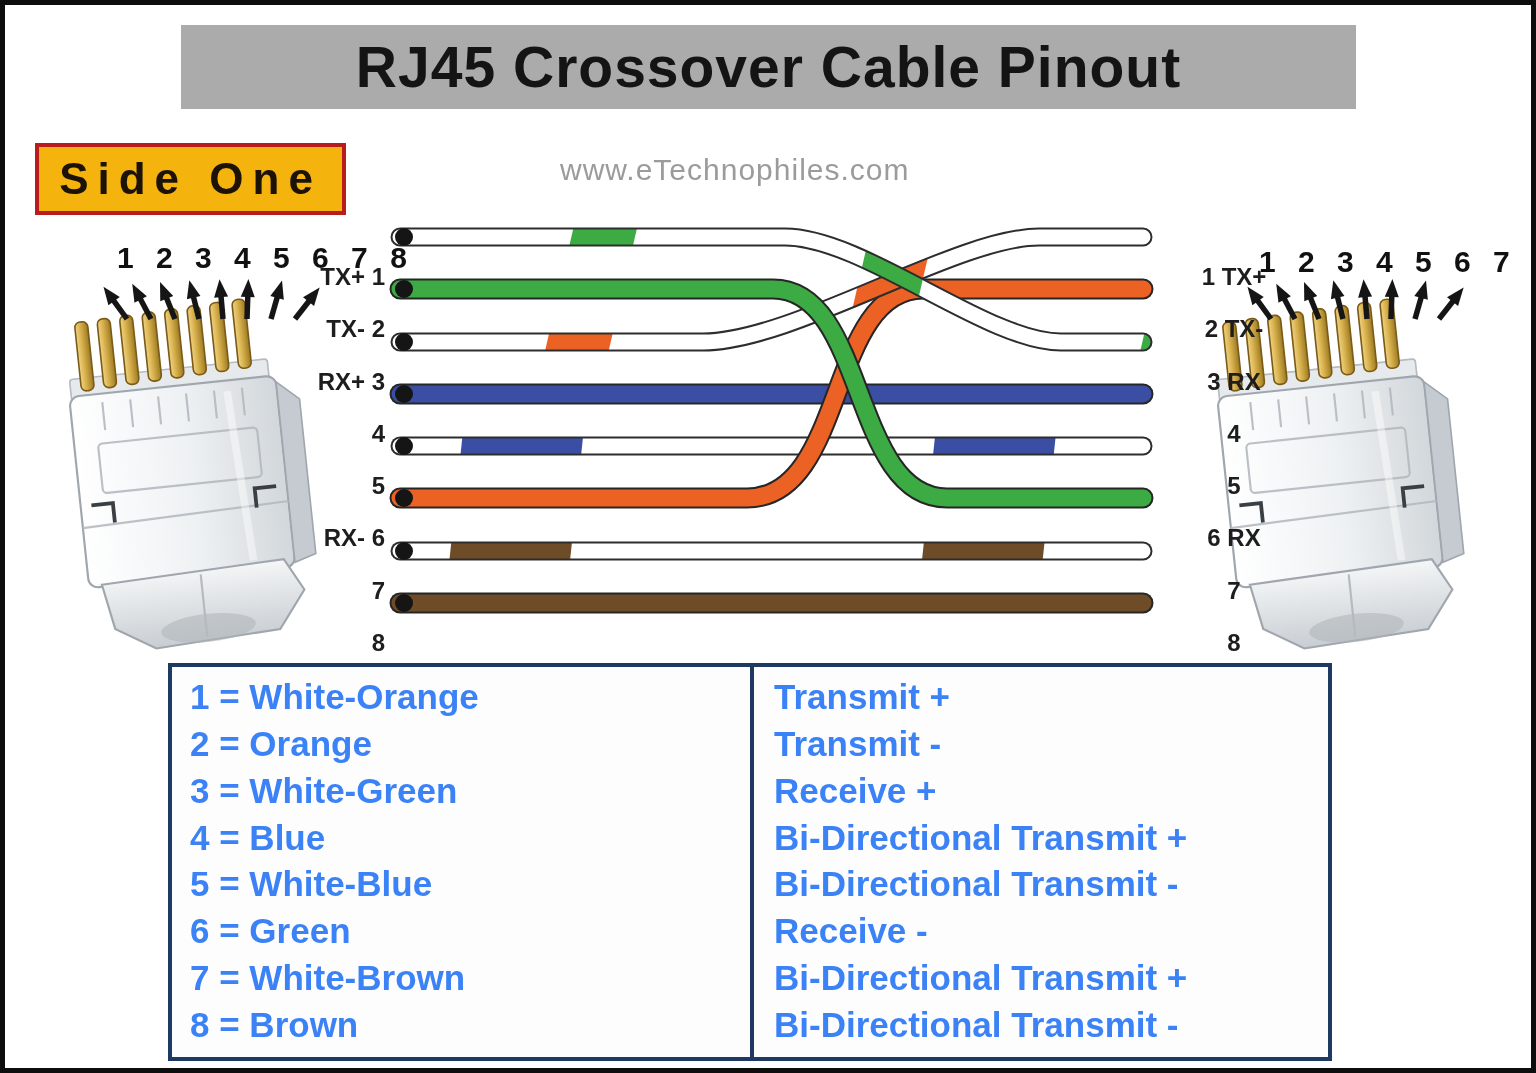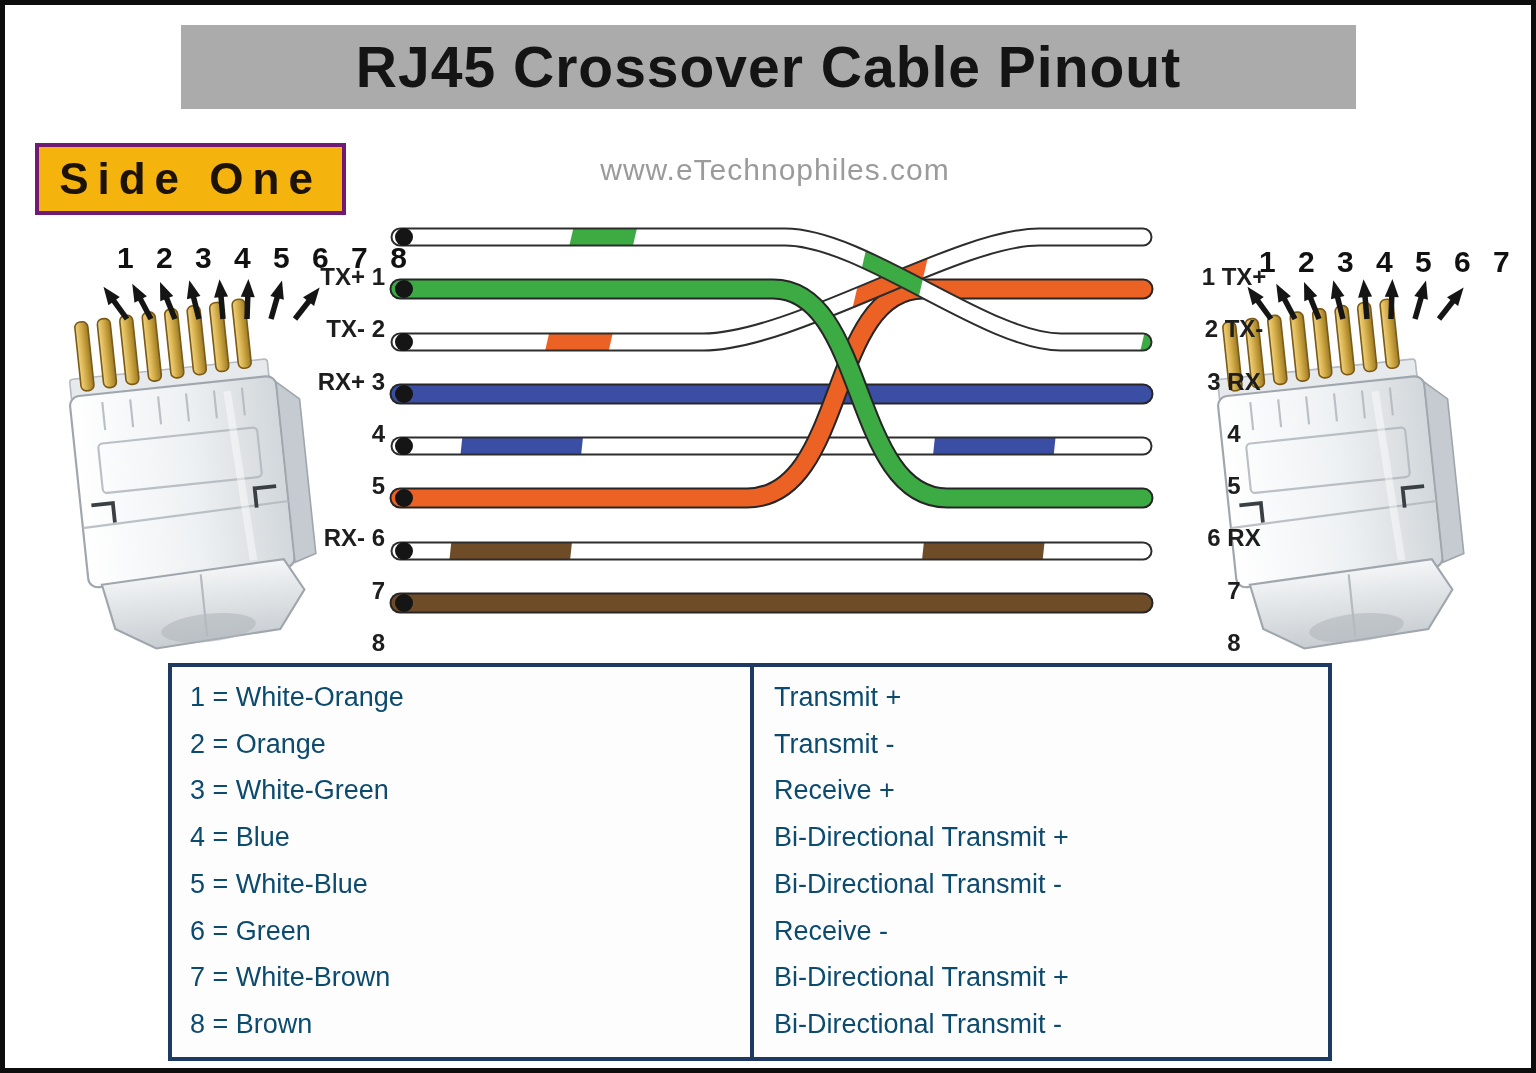--- a/index.html
+++ b/index.html
@@ -10,25 +10,25 @@
   }
   .abs{position:absolute;}
   .title-bar{
     left:176px;top:20px;width:1175px;height:84px;background:#ababab;
     display:flex;align-items:center;justify-content:center;
   }
   .title-bar h1{
     margin:0;font-size:57px;font-weight:bold;color:#141414;letter-spacing:1px;
   }
   .watermark{
-    left:555px;top:148px;width:430px;text-align:center;
+    left:555px;top:148px;width:430px;text-align:left;
     font-size:30px;color:#9b9b9b;letter-spacing:1px;
   }
   .side-label{
-    background:#f4b30d;border:4px solid #701a75;box-sizing:border-box;
+    background:#f4b30d;border:4px solid #b91c1c;box-sizing:border-box;
     display:flex;align-items:center;justify-content:center;
     font-weight:bold;color:#1c1206;
   }
   .side-one{left:30px;top:138px;width:311px;height:72px;font-size:44px;letter-spacing:9px;}
   .side-two{left:1203px;top:148px;width:290px;height:72px;font-size:42px;letter-spacing:7px;}
   .pin-numbers{
     font-size:30px;font-weight:bold;color:#111;letter-spacing:7px;white-space:nowrap;
     text-align:center;
   }
   .pins-left{left:112px;top:236px;width:200px;}
@@ -44,21 +44,21 @@
     display:flex;
   }
   .legend-col{
     display:grid;grid-template-rows:repeat(8,1fr);box-sizing:border-box;
     padding:7px 0 9px 0;
   }
   .legend-col.colors-col{width:582px;border-right:4px solid #1e3a63;}
   .legend-col.signals-col{flex:1;}
   .legend-cell{
     display:flex;align-items:center;
-    font-size:27px;font-weight:normal;color:#0c4a6e;white-space:nowrap;
+    font-size:35px;font-weight:bold;color:#3b82f6;white-space:nowrap;
   }
   .colors-col .legend-cell{padding-left:18px;}
   .signals-col .legend-cell{padding-left:20px;}
   svg{display:block;}
   .diagram-svg{left:0;top:0;}
 </style>
 </head>
 <body>
 
 <div class="frame">

